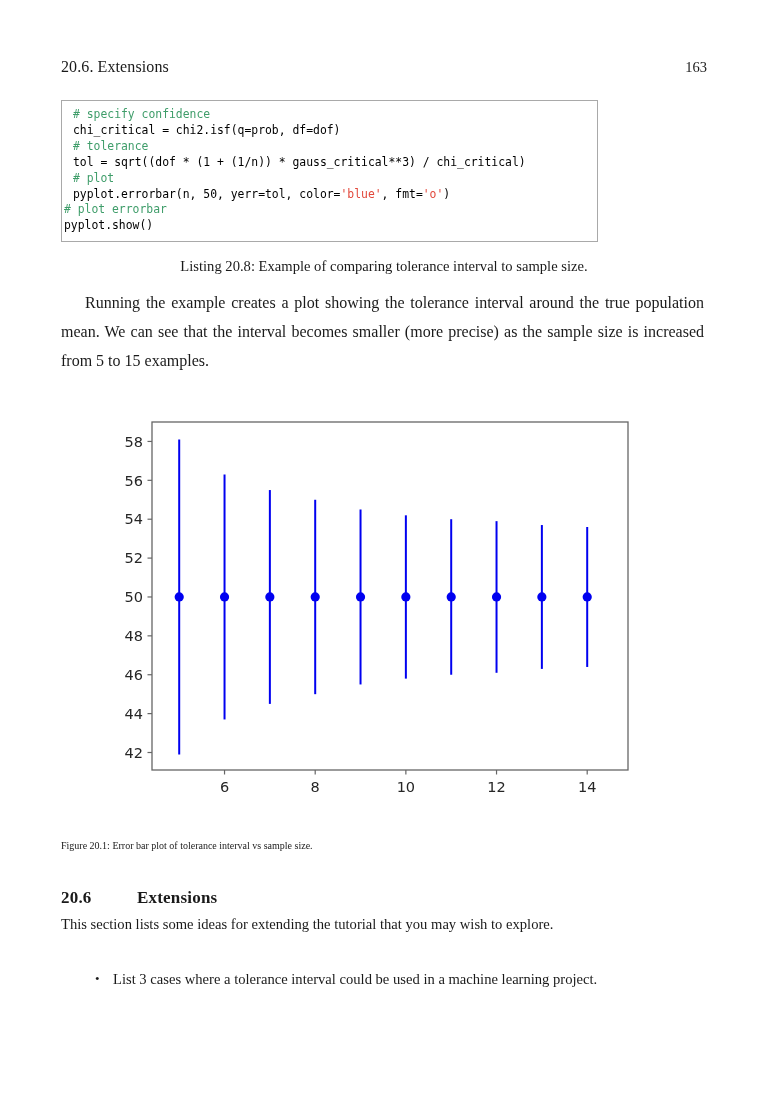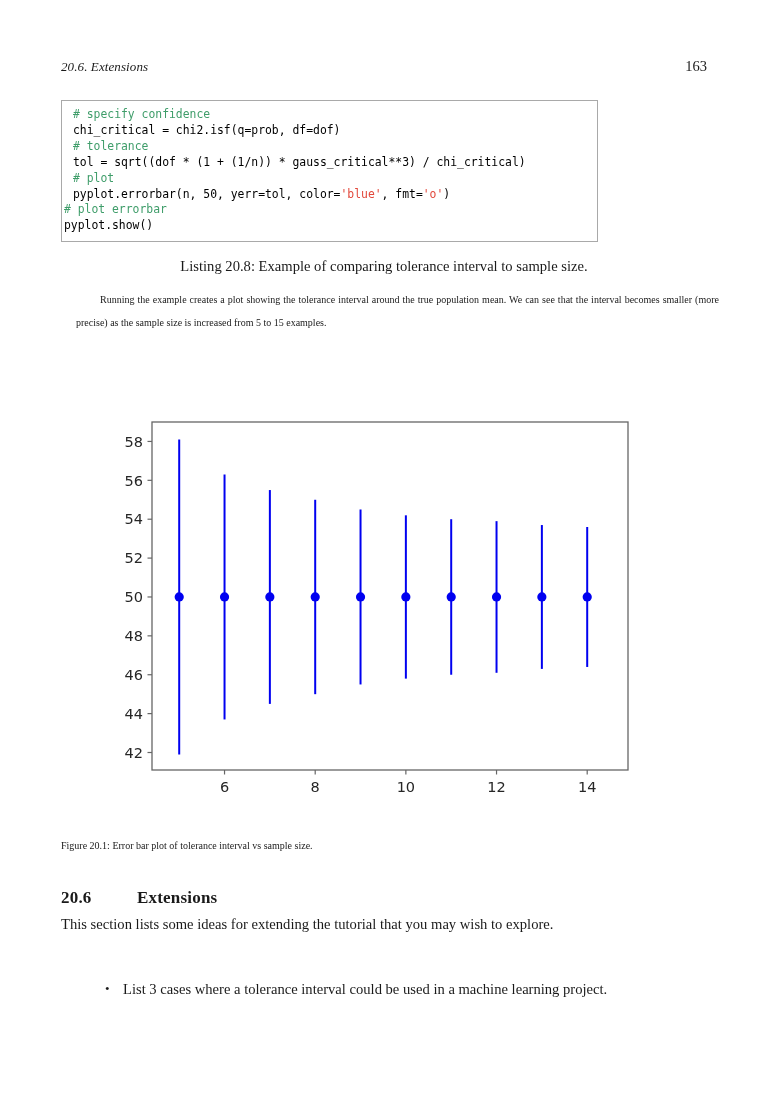--- a/index.html
+++ b/index.html
@@ -21,22 +21,21 @@
     position: absolute;
     top: 58px;
     left: 61px;
     right: 61px;
     height: 22px;
     display: flex;
     align-items: baseline;
     justify-content: space-between;
   }
   .header-left {
-    font-style: italic;
-    font-size: 13px;
+    font-size: 16px;
     letter-spacing: 0.1px;
   }
   .header-right {
     font-size: 14.5px;
   }
 
   
   .code-block {
     position: absolute;
     top: 100px;
@@ -66,24 +65,24 @@
     position: absolute;
     top: 258px;
     left: 61px;
     right: 61px;
     text-align: center;
     font-size: 14.6px;
   }
   .para-1 {
     position: absolute;
     top: 288px;
-    left: 76px;
-    width: 643px;
-    font-size: 10px;
-    line-height: 23px;
+    left: 61px;
+    width: 643px;
+    font-size: 16px;
+    line-height: 29px;
     text-align: justify;
     text-indent: 24px;
   }
 
   
   .figure-wrap {
     position: absolute;
     top: 400px;
     left: 61px;
     width: 643px;
@@ -119,21 +118,21 @@
     width: 643px;
     font-size: 14.6px;
     line-height: 20.5px;
   }
 
   .bullet-list {
     position: absolute;
     top: 965px;
     left: 61px;
     width: 643px;
-    margin: 14px;
+    margin: 4px;
     padding: 0;
     list-style: none;
     font-size: 14.6px;
     line-height: 20.5px;
   }
   .bullet-list li {
     position: relative;
     padding-left: 48px;
   }
   .bullet-list li::before {

